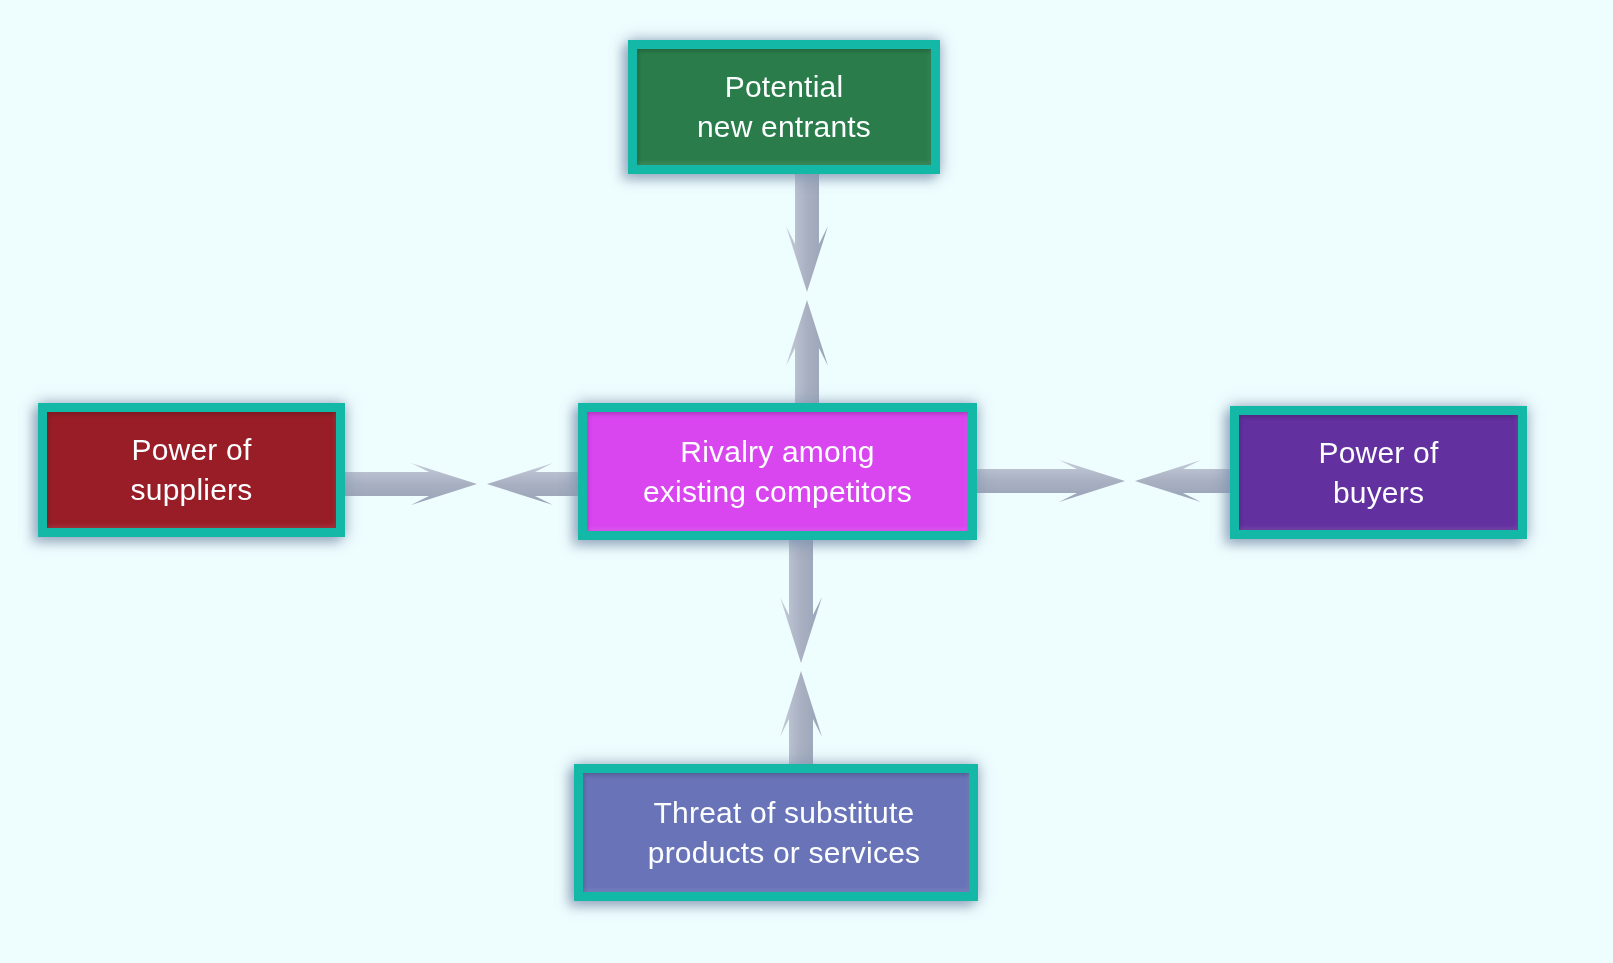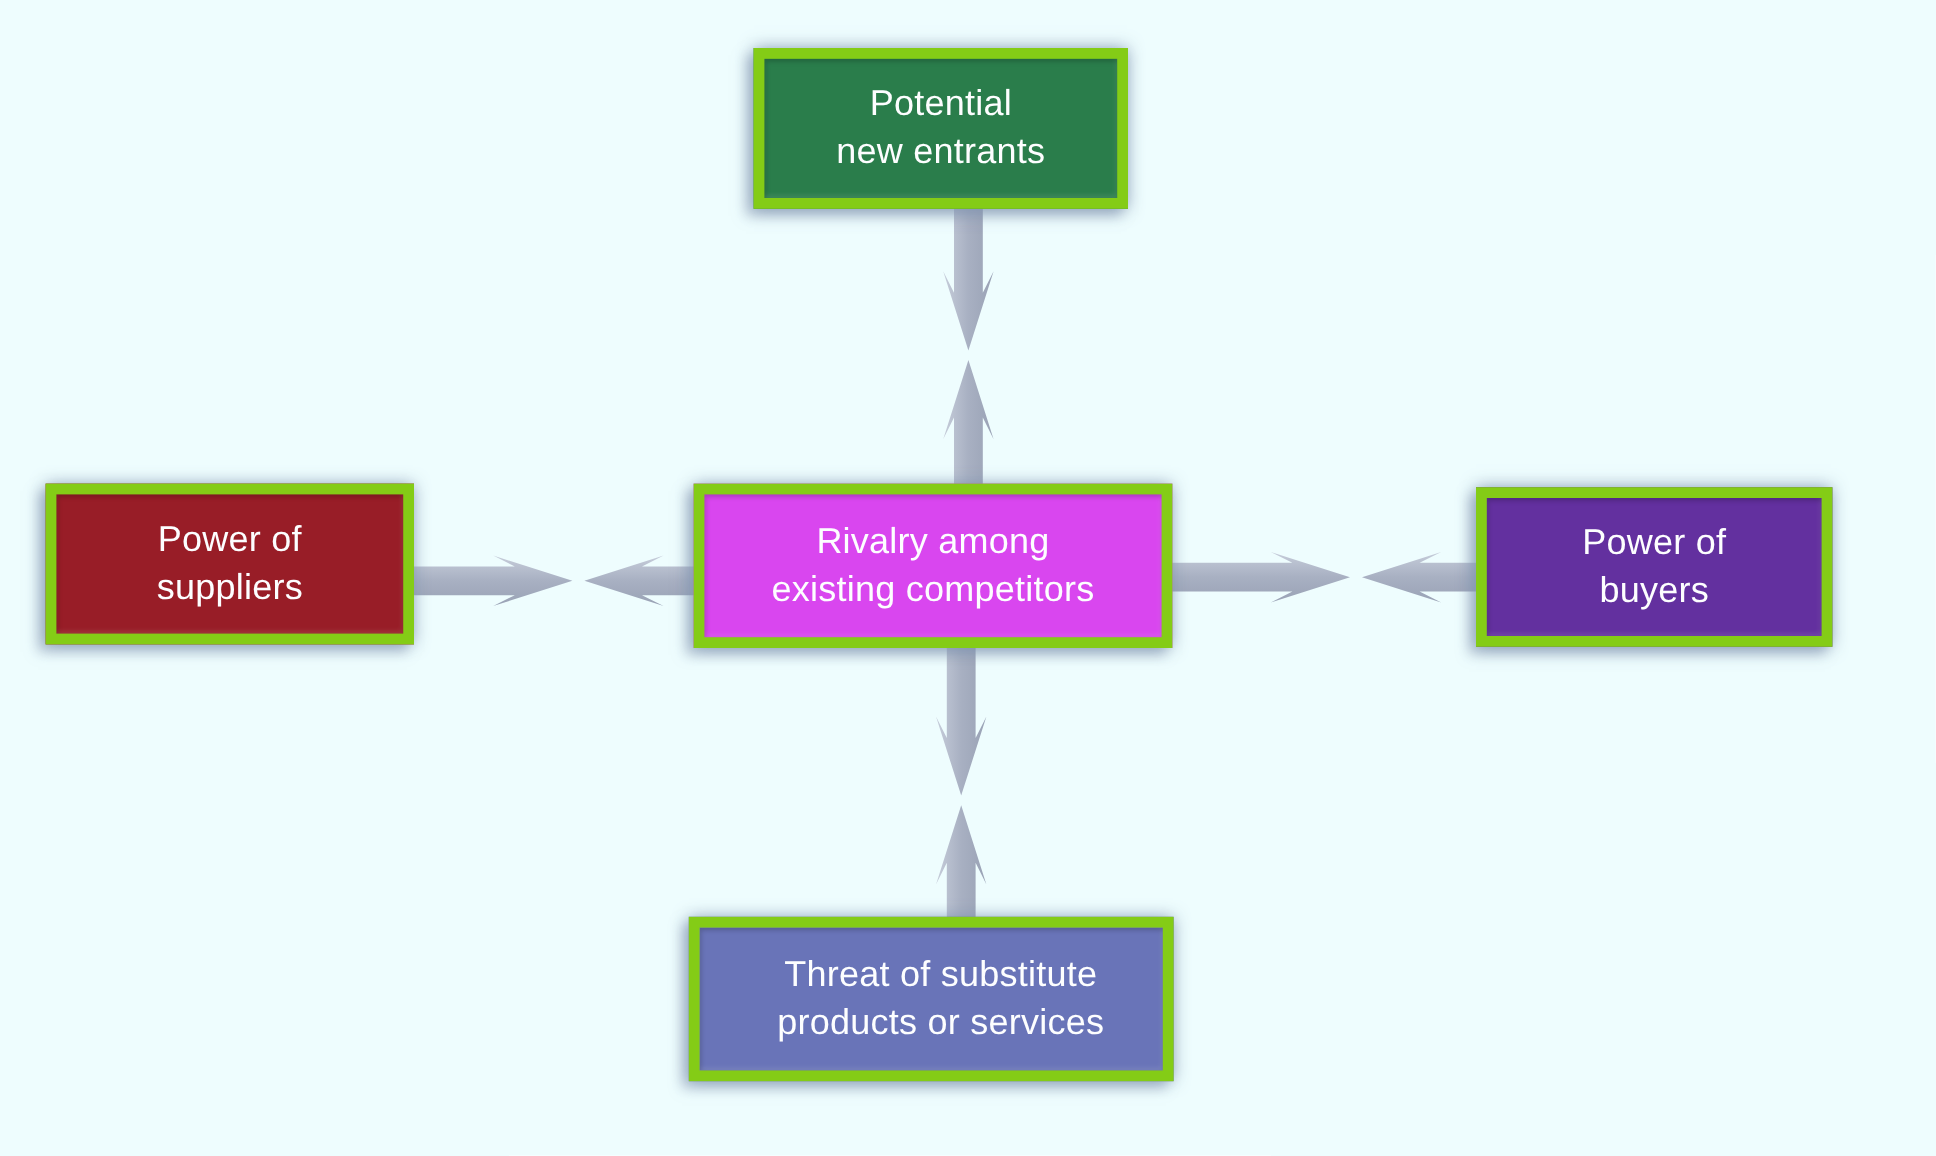--- a/index.html
+++ b/index.html
@@ -11,21 +11,21 @@
     overflow: hidden;
   }
   .arrow-layer {
     position: absolute;
     left: 0; top: 0;
     z-index: 1;
   }
   .node {
     position: absolute;
     z-index: 2;
-    border: 9px solid #84cc16;
+    border: 9px solid #14b8a6;
     box-shadow: 0 0 13px rgba(128,148,176,0.85),
                 -6px 6px 10px rgba(128,148,176,0.5),
                 inset 1px 2px 4px rgba(0,0,0,0.22),
                 inset -1px -2px 4px rgba(255,255,255,0.12);
     display: flex;
     align-items: center;
     justify-content: center;
     box-sizing: border-box;
   }
   .node .label {

